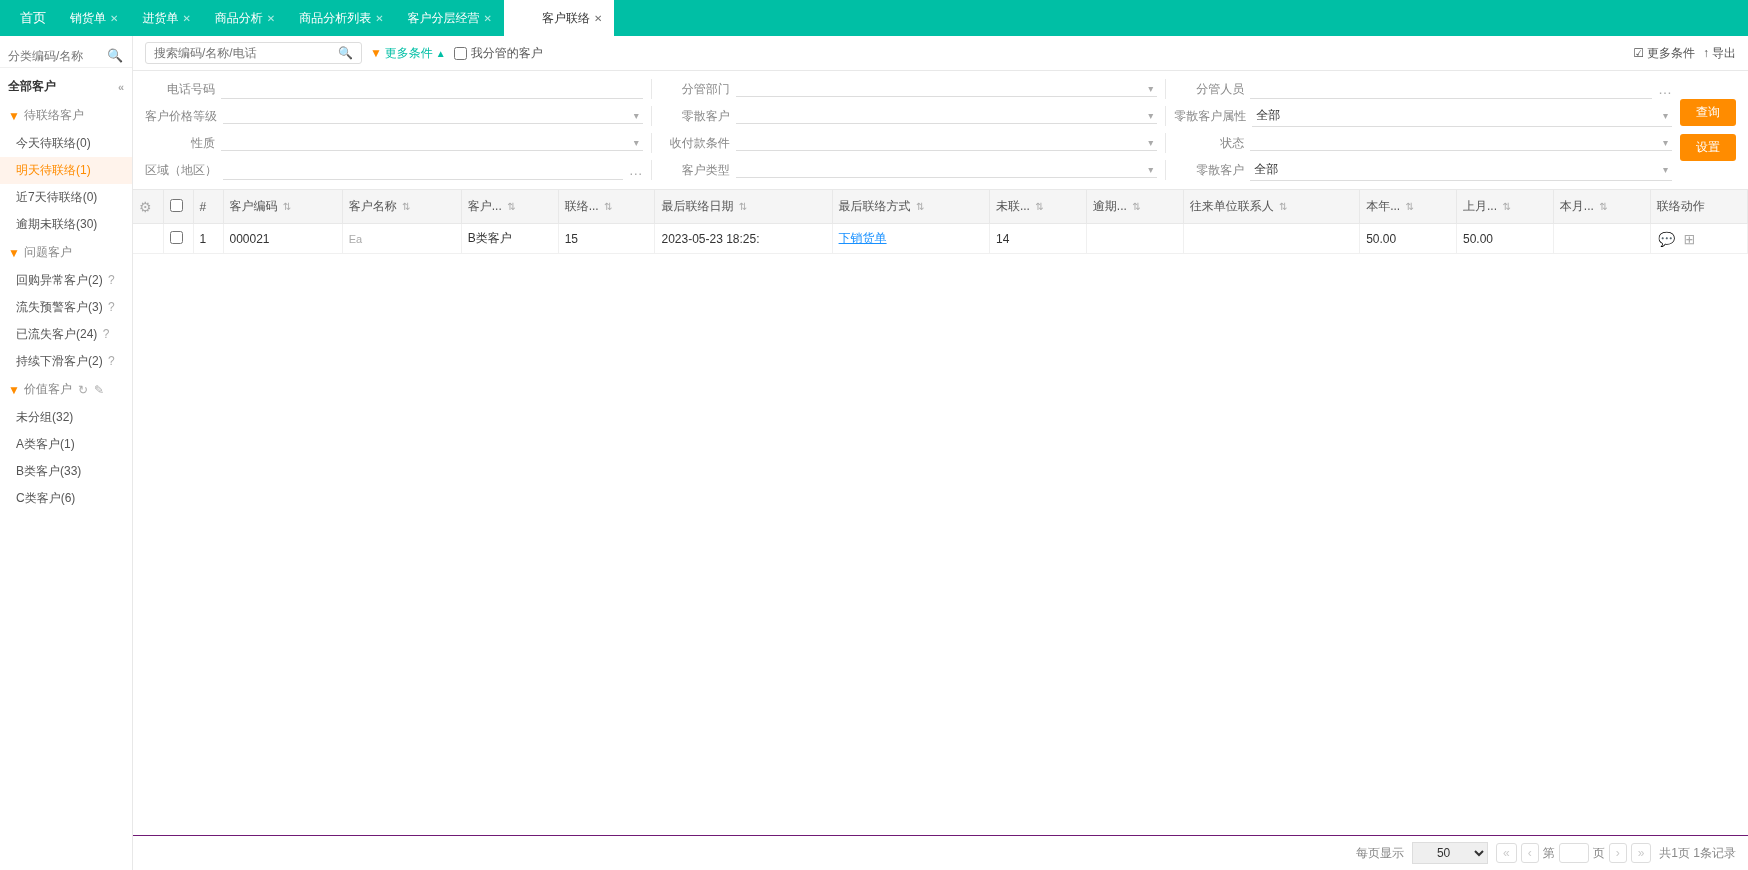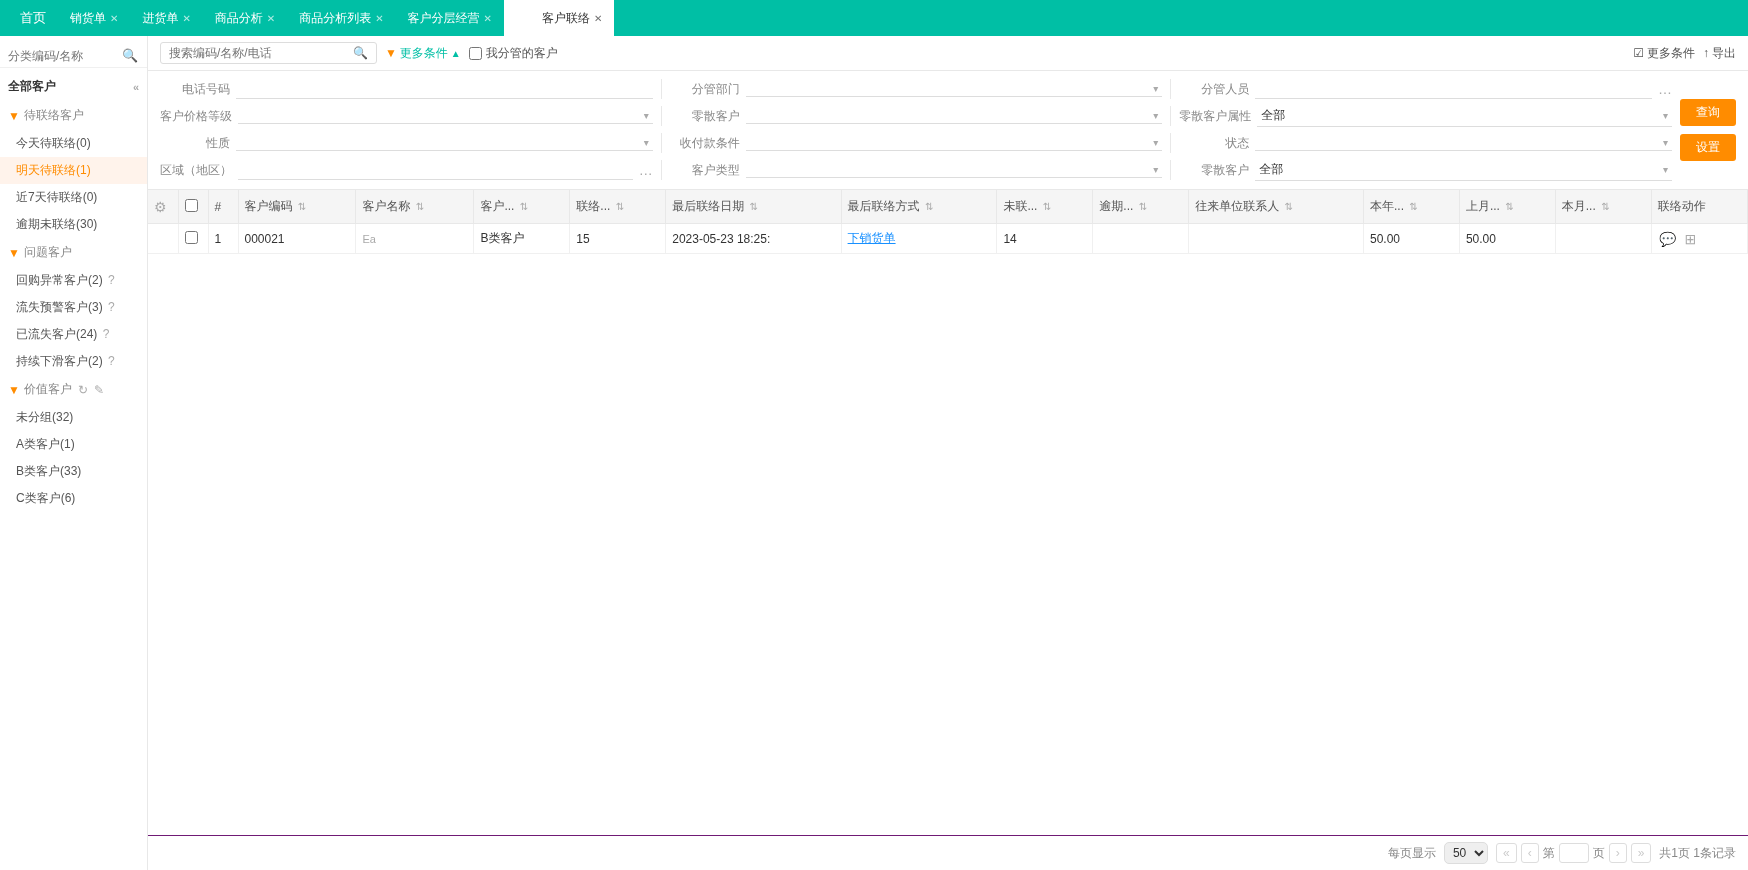--- a/index.html
+++ b/index.html
@@ -8,21 +8,21 @@
     
     .top-nav { background: #00bfa5; height: 36px; display: flex; align-items: center; padding: 0 8px; }
     .nav-item { color: #fff; padding: 0 12px; height: 36px; display: flex; align-items: center; cursor: pointer; white-space: nowrap; font-size: 13px; }
     .nav-item.active { background: #fff; color: #333; padding-left: 38px; }
     .nav-close { margin-left: 4px; font-size: 10px; opacity: 0.7; }
 
     
     .main-layout { display: flex; height: calc(100vh - 36px); overflow: hidden; }
 
     
-    .sidebar { width: 148px; background: #fff; border-right: 1px solid #e8e8e8; overflow-y: auto; padding: 8px 0; flex-shrink: 0; }
+    .sidebar { width: 133px; background: #fff; border-right: 1px solid #e8e8e8; overflow-y: auto; padding: 8px 0; flex-shrink: 0; }
     .sidebar-search { display: flex; align-items: center; padding: 4px 8px; border-bottom: 1px solid #f0f0f0; margin-bottom: 4px; }
     .sidebar-search input { border: none; outline: none; font-size: 12px; width: 100%; color: #666; }
     .sidebar-search-icon { color: #aaa; font-size: 13px; cursor: pointer; }
 
     .sidebar-section-title { display: flex; align-items: center; justify-content: space-between; padding: 6px 8px; font-weight: bold; color: #333; font-size: 12px; cursor: pointer; }
     .sidebar-section-title .collapse-icon { font-size: 11px; color: #aaa; }
 
     .sidebar-item { padding: 5px 8px 5px 16px; color: #555; cursor: pointer; white-space: nowrap; overflow: hidden; text-overflow: ellipsis; }
     .sidebar-item.active { background: #fff3eb; color: #ff8c00; }
     .sidebar-group-title { padding: 6px 8px; color: #888; font-size: 11px; display: flex; align-items: center; gap: 4px; }
@@ -63,21 +63,21 @@
     table { width: 100%; border-collapse: collapse; }
     thead tr { background: #f5f5f5; }
     th { padding: 8px 6px; color: #555; font-weight: normal; border-bottom: 1px solid #e8e8e8; border-right: 1px solid #e8e8e8; white-space: nowrap; font-size: 12px; text-align: left; position: sticky; top: 0; background: #f5f5f5; z-index: 1; }
     td { padding: 6px 6px; border-bottom: 1px solid #f0f0f0; border-right: 1px solid #f0f0f0; color: #333; font-size: 12px; white-space: nowrap; }
     th .sort-icon { color: #aaa; font-size: 10px; margin-left: 2px; }
     .link-text { color: #1890ff; cursor: pointer; text-decoration: underline; }
 
     
     .footer { background: #fff; border-top: 1px solid #701a75; padding: 6px 12px; display: flex; align-items: center; justify-content: flex-end; gap: 8px; }
     .footer-label { color: #888; }
-    .page-size-select { border: 1px solid #ddd; border-radius: 5px; padding: 2px 4px; font-size: 12px; color: #333; }
+    .page-size-select { border: 1px solid #ddd; border-radius: 0; padding: 2px 20px; font-size: 12px; color: #333; }
     .page-nav { display: flex; align-items: center; gap: 4px; }
     .page-btn { border: 1px solid #ddd; background: #fff; padding: 2px 6px; cursor: pointer; border-radius: 3px; color: #555; font-size: 12px; }
     .page-btn.disabled { color: #ccc; cursor: not-allowed; }
     .page-input { border: 1px solid #ddd; border-radius: 3px; padding: 2px 4px; width: 30px; text-align: center; font-size: 12px; }
     .total-label { color: #888; }
 
     
     ::-webkit-scrollbar { width: 6px; height: 6px; }
     ::-webkit-scrollbar-track { background: #f1f1f1; }
     ::-webkit-scrollbar-thumb { background: #ccc; border-radius: 3px; }

